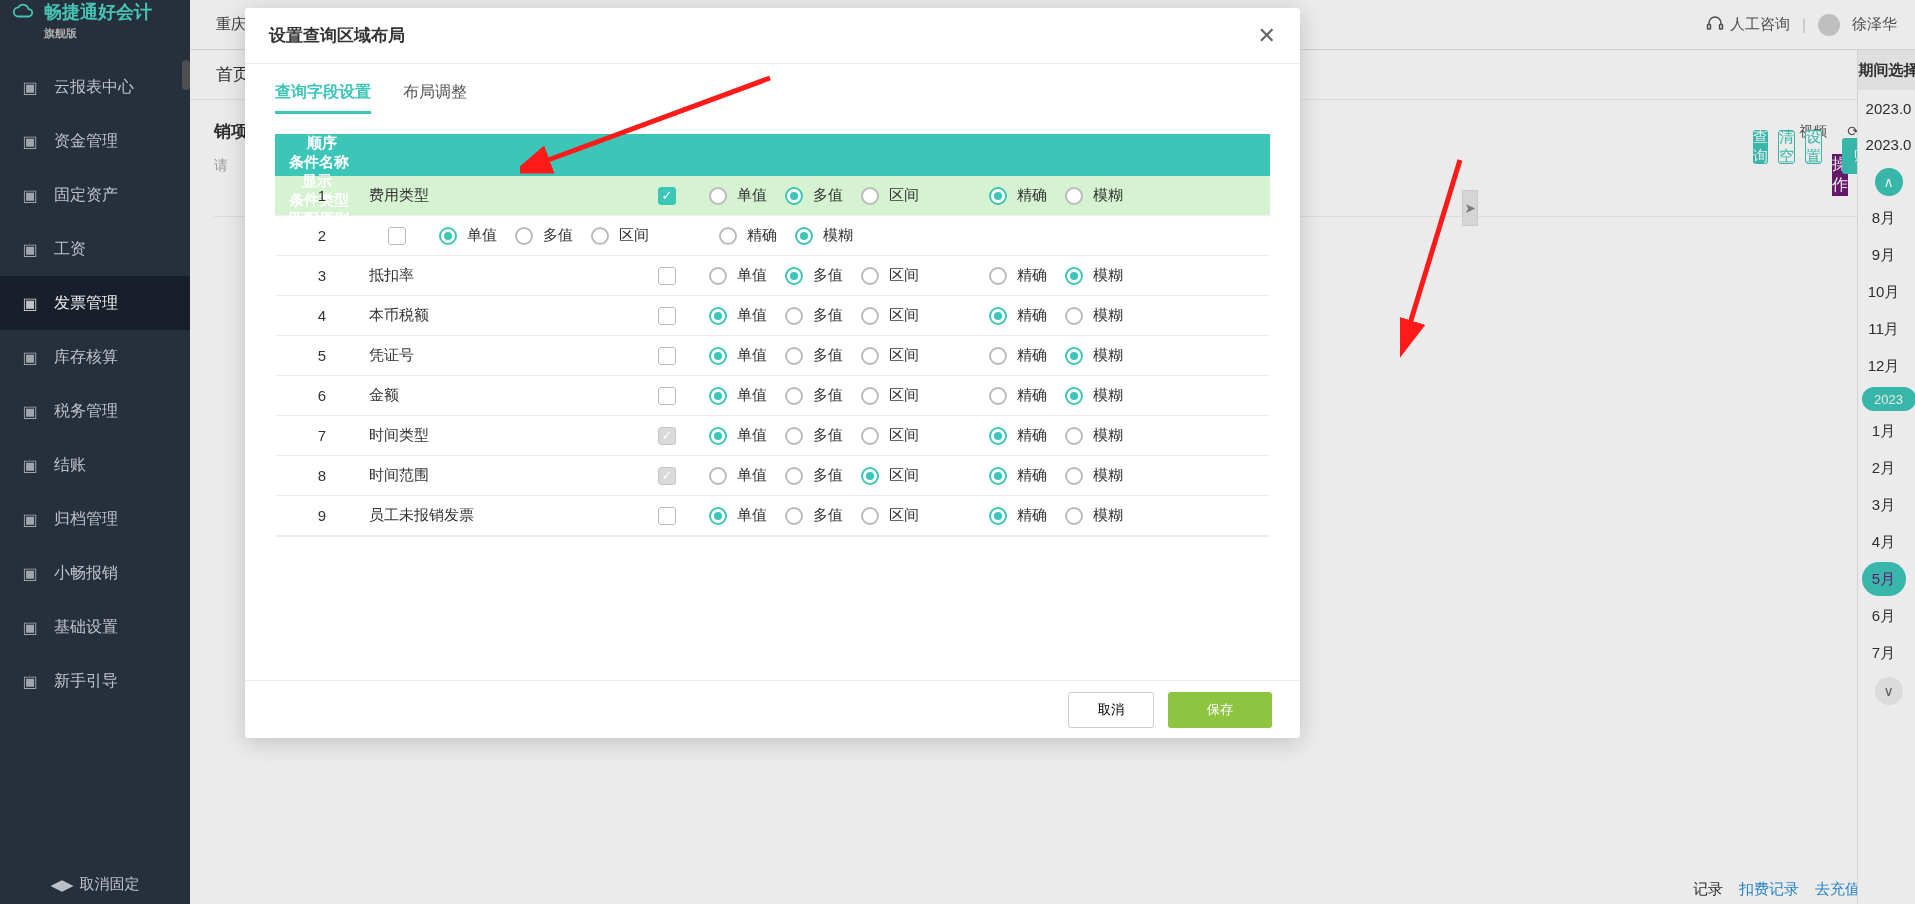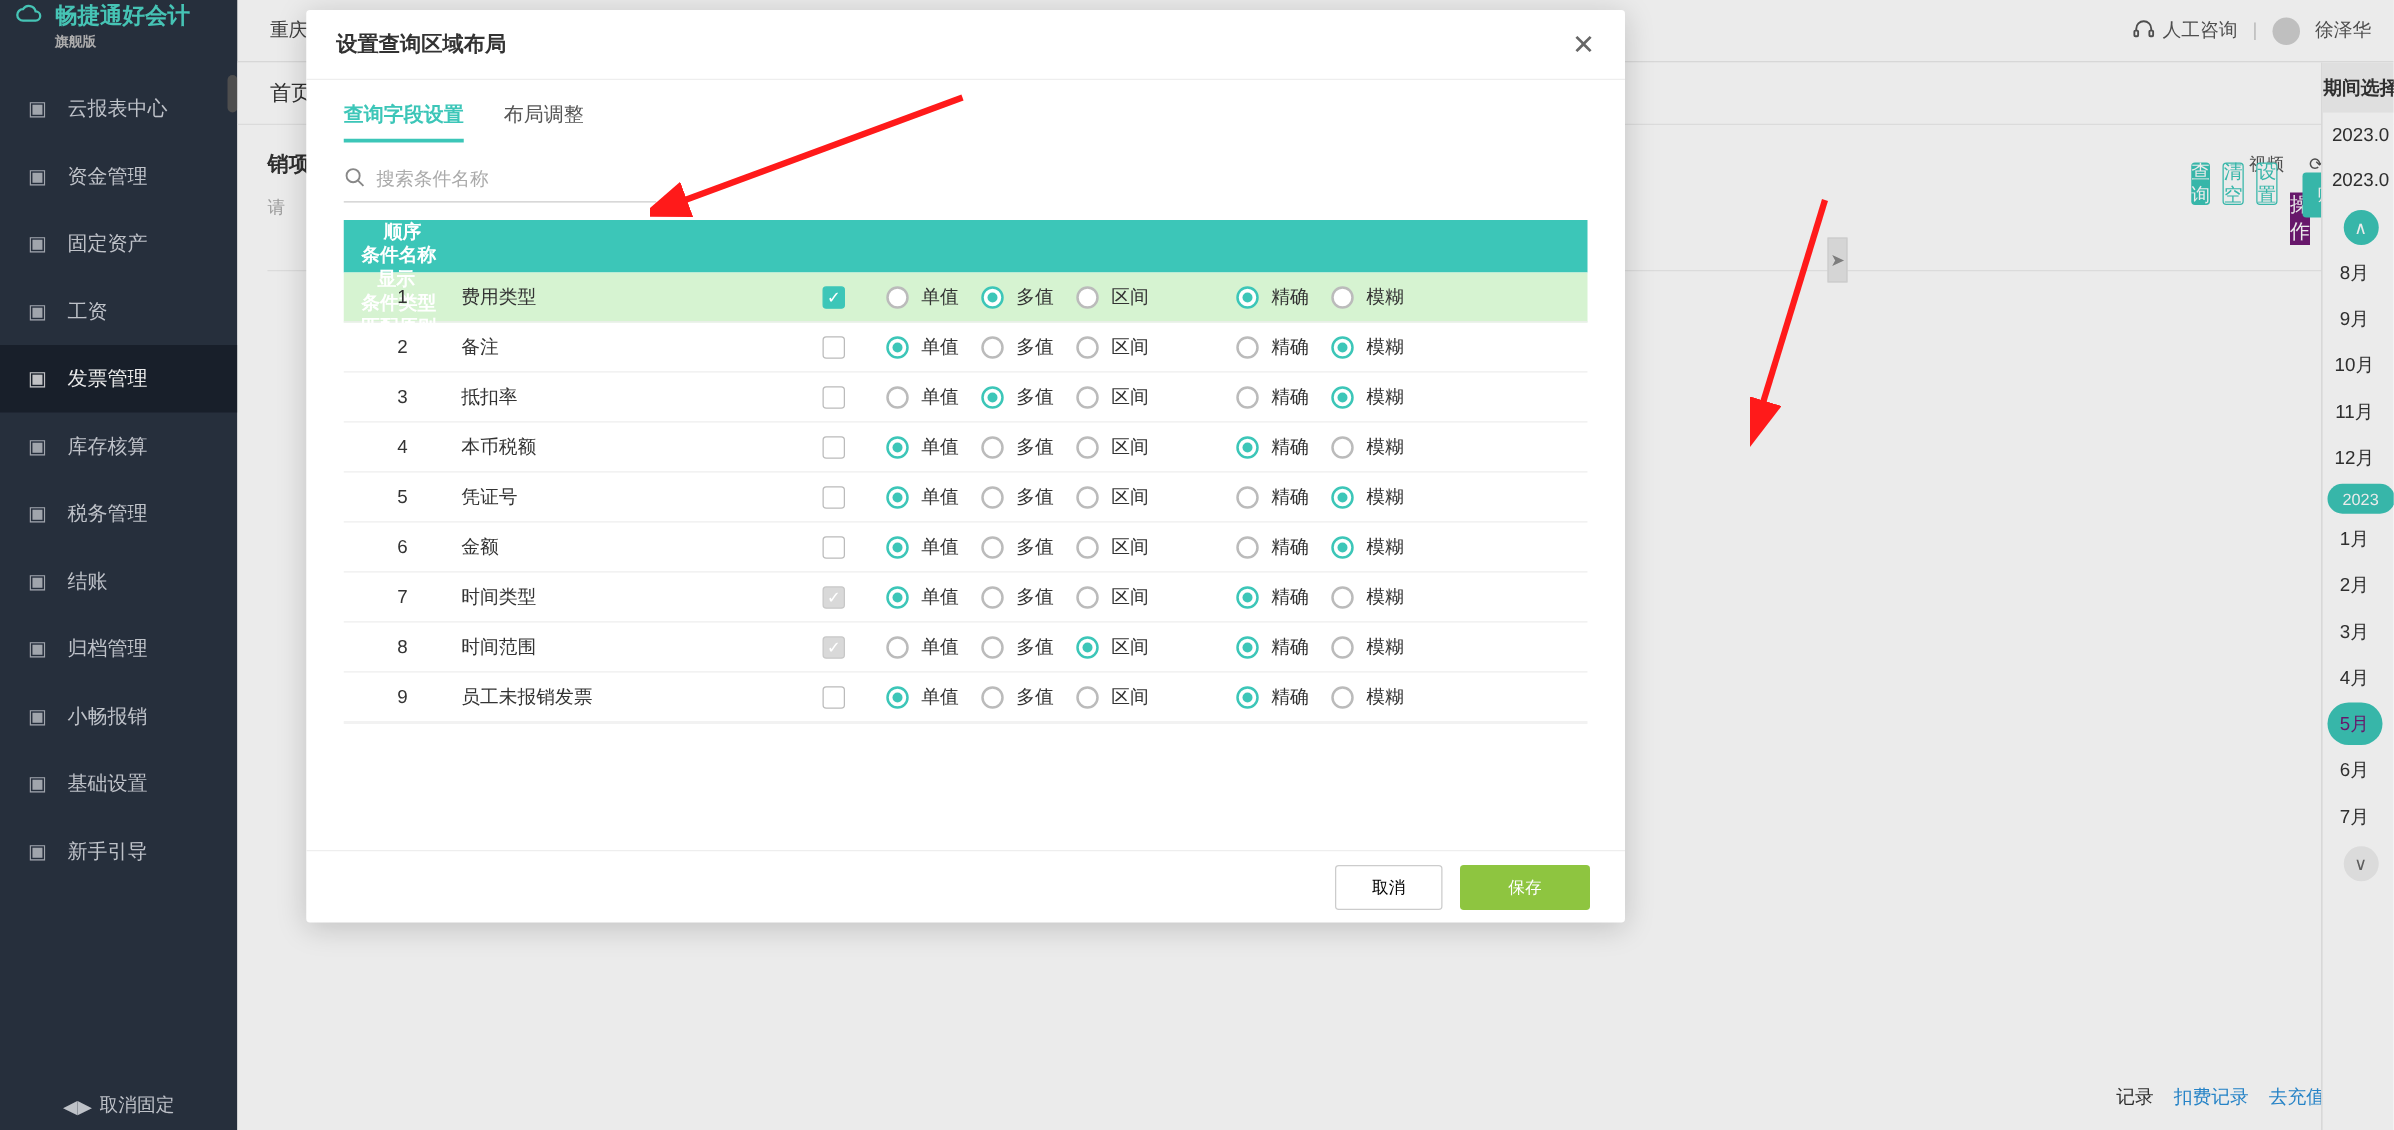--- a/index.html
+++ b/index.html
@@ -346,21 +346,21 @@
       <span style="color:#aaa;">请</span>
     </div>
 
     <div class="action-col" style="top:30px; right:72px;">
       <div class="btn btn-primary btn-wide">查询</div>
       <div class="btn btn-outline btn-wide">清空</div>
       <div class="btn btn-outline btn-wide">设置</div>
       <div class="op-bar">操作</div>
     </div>
 
-    <div class="bottom-links" style="bottom:16px;">
+    <div class="bottom-links" style="bottom:4px;">
       <span style="color:#333;">记录</span>
       <span>扣费记录</span>
       <span>去充值</span>
       <span class="close-x">✕</span>
     </div>
   </div>
 </div>
 
 <div class="acct-period-btn">
   <span>账期</span>
@@ -395,29 +395,20 @@
 <div class="overlay"></div>
 <div class="modal">
   <div class="modal-header">
     <div class="modal-title">设置查询区域布局</div>
     <button class="modal-close">✕</button>
   </div>
   <div class="modal-tabs">
     <div class="modal-tab active">查询字段设置</div>
     <div class="modal-tab">布局调整</div>
   </div>
-  <div class="modal-search">
-    <span>
-      <svg width="18" height="18" viewBox="0 0 24 24" fill="none" stroke="#888" stroke-width="2">
-          <circle cx="10" cy="10" r="7"></circle>
-          <line x1="15" y1="15" x2="21" y2="21"></line>
-        </svg>
-    </span>
-    <input type="text" placeholder="搜索条件名称" style="">
-  </div>
 
   <div class="table-wrap">
     <div class="th-row">
       <div class="th-cell col-order">顺序</div>
       <div class="th-cell col-name">条件名称</div>
       <div class="th-cell col-show">显示</div>
       <div class="th-cell col-type">条件类型</div>
       <div class="th-cell col-match">匹配原则</div>
     </div>
     <div id="rows">
@@ -456,21 +447,20 @@
 
     <span class="radio-item">
       <span class="radio "></span>
       <span>模糊</span>
     </span>
       </div>
     </div>
         </div>
         <div class="tr">
     <div class="td-cell col-order" style="justify-content:center;">2</div>
-    <div class="td-cell col-name">备注</div>
     <div class="td-cell col-show" style="justify-content:center;">
       <span class="chk"></span>
     </div>
     <div class="td-cell col-type">
       <div class="radio-group">
 
     <span class="radio-item">
       <span class="radio checked"></span>
       <span>单值</span>
     </span>

